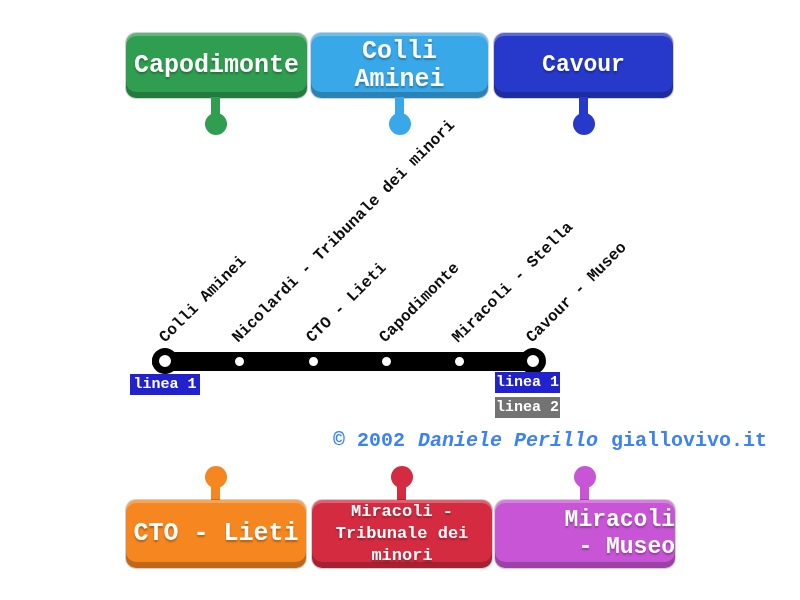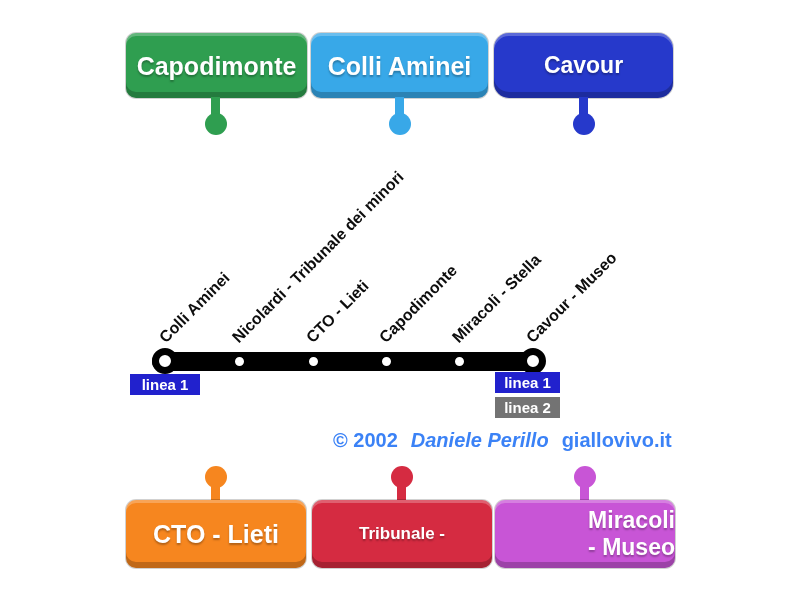--- a/index.html
+++ b/index.html
@@ -1,18 +1,18 @@
 <!DOCTYPE html>
 <html><head>
 <meta charset="utf-8">
 <style>
   html,body { margin:0; padding:0; background:#fff; }
   .stage {
     position:relative; width:800px; height:600px; background:#ffffff;
-    font-family:Liberation Sans, sans-serif; overflow:hidden;
+    font-family:Liberation Mono, monospace; overflow:hidden;
   }
   
   .tag-group { position:absolute; }
   .tag {
     position:absolute; display:flex; flex-direction:column;
     align-items:center; justify-content:center;
     border-radius:10px; color:#fff; font-weight:bold; text-align:center;
     text-shadow:0 2px 2px rgba(0,0,0,0.28);
     background:var(--c);
     box-shadow:inset 0 3px 0 rgba(255,255,255,0.25),
@@ -77,21 +77,21 @@
   <div class="tag-group blue" style="left:311px; top:33px; width:177px; height:102px;">
     <div class="tag fs25" style="left:0; top:0; width:177px; height:65px;">
       <span>Colli Aminei</span>
         <span></span>
     </div>
     <div class="stem" style="left:84px; top:64px; height:20px;"></div>
     <div class="dot" style="left:78px; top:80px;"></div>
   </div>
 
   <div class="tag-group indigo" style="left:494px; top:33px; width:179px; height:102px;">
-    <div class="tag fs23" style="left:0; top:0; width:179px; height:65px;border-radius:15px;">
+    <div class="tag fs23" style="left:0; top:0; width:179px; height:65px;">
       <span>Cavour</span>
     </div>
     <div class="stem" style="left:85px; top:64px; height:20px;"></div>
     <div class="dot" style="left:79px; top:80px;"></div>
   </div>
 
   <div>
     <div class="st-label" style="left:170px;">Colli Aminei</div>
     <div class="st-label" style="left:243px;">Nicolardi - Tribunale dei minori</div>
     <div class="st-label" style="left:317px;">CTO - Lieti</div>
@@ -125,21 +125,22 @@
     <div class="tag fs25" style="left:0; top:34px; width:180px; height:68px;">
       <span>CTO - Lieti</span>
         <span></span>
     </div>
   </div>
 
   <div class="tag-group red" style="left:312px; top:466px; width:180px; height:102px;">
     <div class="dot" style="left:79px; top:0;"></div>
     <div class="stem" style="left:85px; top:18px; height:18px;"></div>
     <div class="tag fs17" style="left:0; top:34px; width:180px; height:68px;">
-      <span>Tribunale -</span>
+      <span>Miracoli -</span>
+        <span>Tribunale dei minori</span>
     </div>
   </div>
 
   <div class="tag-group magenta" style="left:495px; top:466px; width:180px; height:102px;">
     <div class="dot" style="left:79px; top:0;"></div>
     <div class="stem" style="left:85px; top:18px; height:18px;"></div>
     <div class="tag fs23" style="left:0; top:34px; width:180px; height:68px;align-items:flex-end;">
       <span>Miracoli</span>
         <span>- Museo</span>
     </div>

